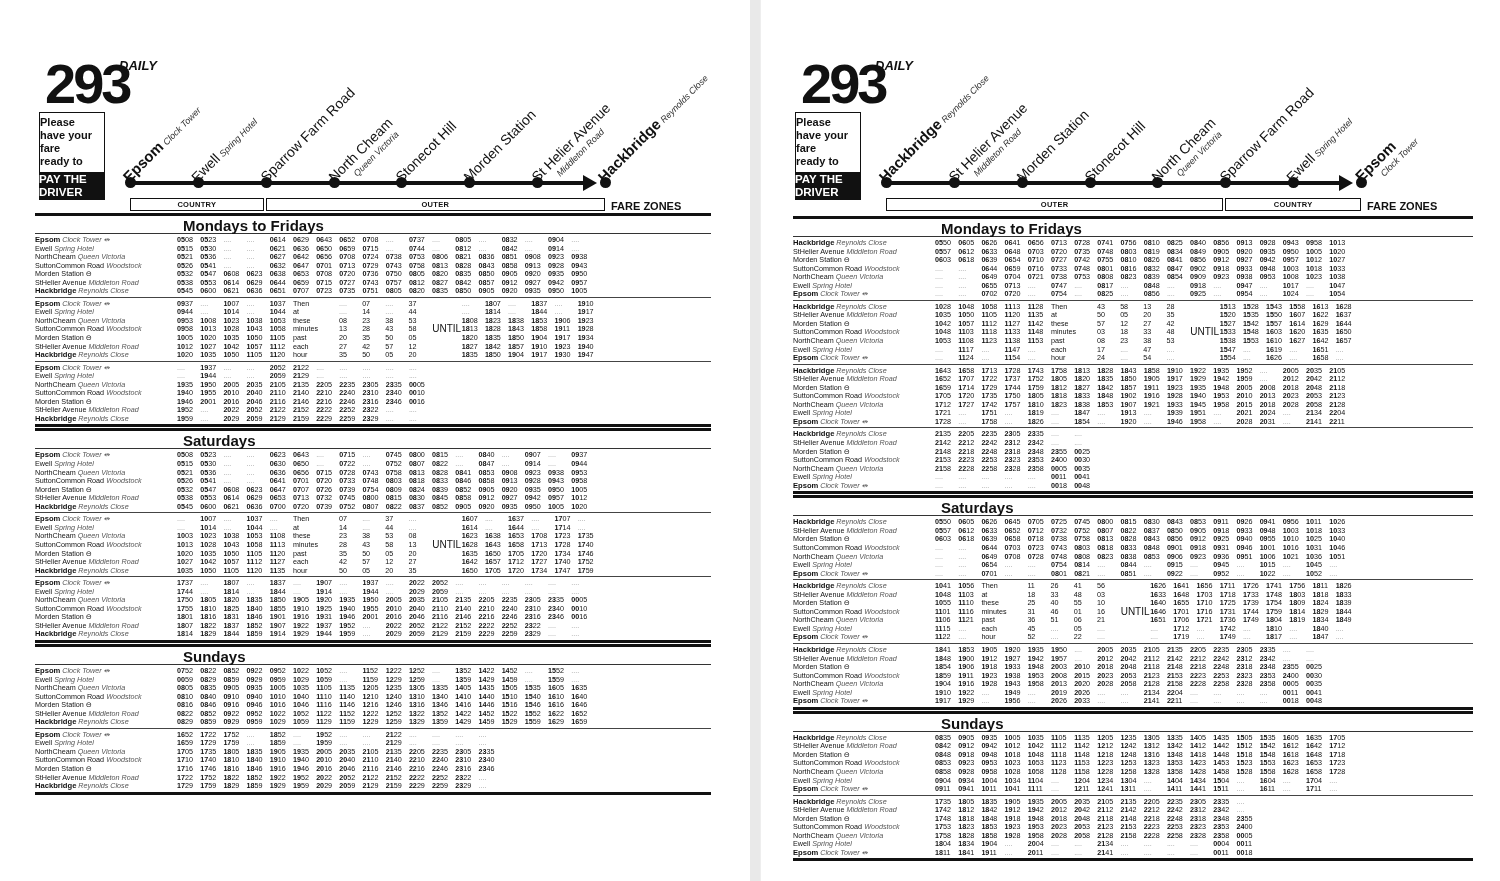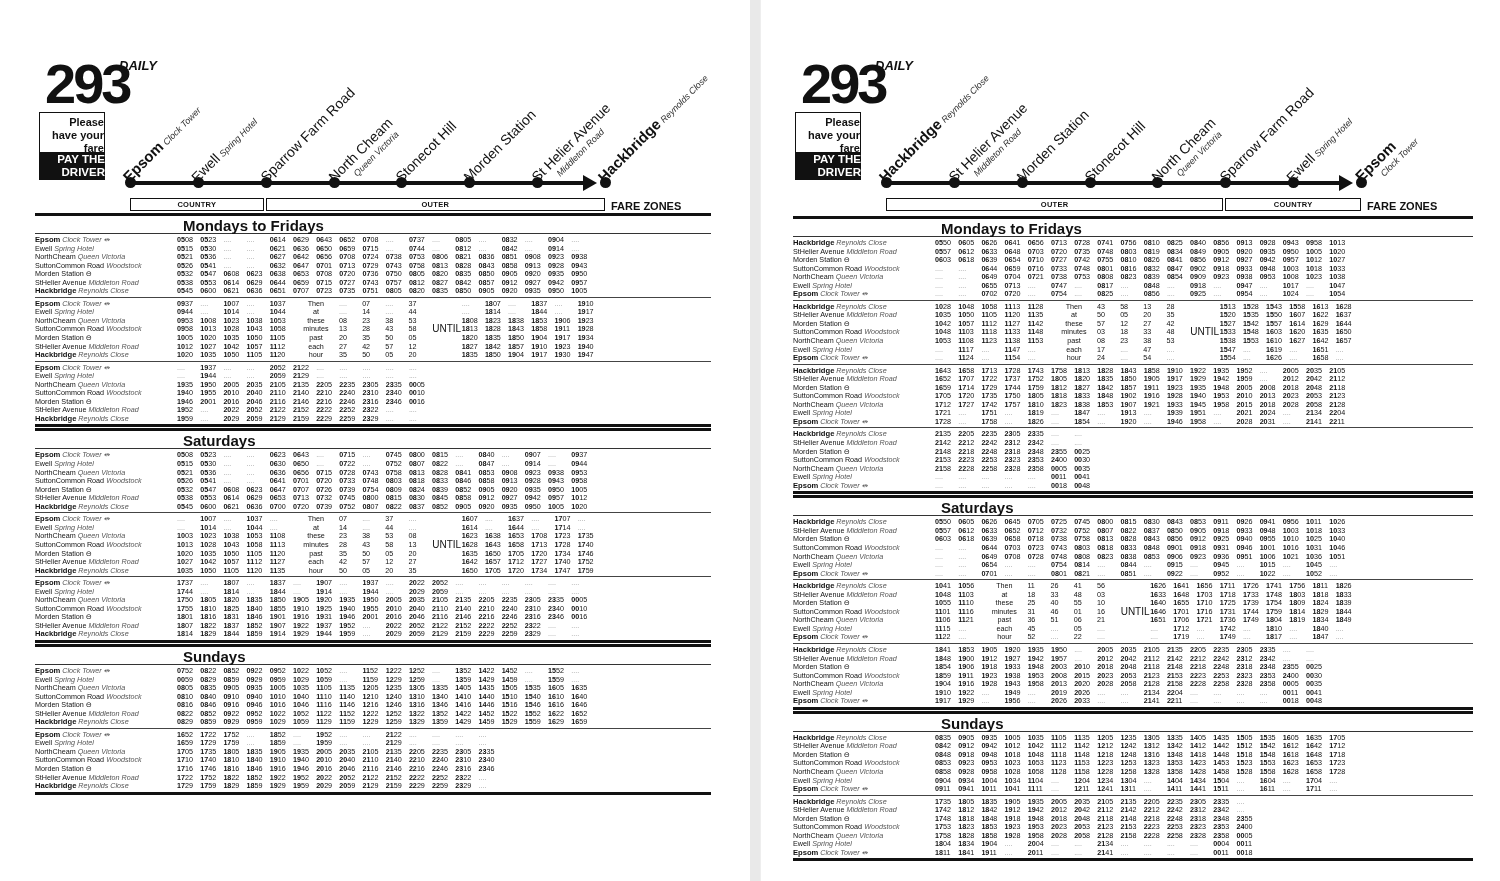--- a/index.html
+++ b/index.html
@@ -5,21 +5,21 @@
 *{box-sizing:border-box;margin:0;padding:0}
 body{width:1500px;height:881px;background:#fff;font-family:"Liberation Sans",sans-serif;color:#111;overflow:hidden;position:relative}
 .page{position:absolute;top:0;height:881px;background:#fff}
 .page.left{left:0;width:750px}
 .page.right{left:760px;width:740px;border-left:1px solid #eee}
 .gutter{position:absolute;left:750px;top:0;width:10px;height:881px;background:#e9e9e9}
 .header{position:absolute;left:35px;top:58px;width:680px;height:150px}
 .page.right .header{left:30px}
 .routeno{position:absolute;left:10px;top:0;font-size:56px;font-weight:bold;letter-spacing:-3px;line-height:52px;font-family:Liberation Sans, sans-serif}
 .daily{position:absolute;left:84px;top:0;font-size:13px;font-weight:bold;font-style:italic}
-.farebox{position:absolute;left:4px;top:54px;width:66px;height:68px;border:1.5px solid #111;text-align:right;font-size:11px;font-weight:bold;line-height:13px;padding-top:3px}
+.farebox{position:absolute;left:4px;top:54px;width:66px;height:88px;border:1.5px solid #111;text-align:left;font-size:11px;font-weight:bold;line-height:13px;padding-top:3px}
 .farebox .pay{position:absolute;left:-1px;bottom:-1px;width:66px;height:28px;background:#111;color:#fff;font-size:11.5px;line-height:13px;padding-top:1px}
 .routeline{position:absolute;left:95px;top:123px;height:4px;background:#111}
 .arrowhead{position:absolute;top:117px;width:0;height:0;border-top:8px solid transparent;border-bottom:8px solid transparent;border-left:14px solid #111}
 .stop{position:absolute;top:119px;width:11px;height:11px;border-radius:50%;background:#111;margin-left:-5px}
 .stoplabel{position:absolute;top:112px;transform-origin:0 100%;transform:rotate(-45deg);white-space:nowrap;font-size:14px;line-height:14px}
 .stoplabel b{font-size:15px}
 .stoplabel i{font-size:9px;margin-left:3px;color:#333}
 .stoplabel .sub{position:absolute;left:20px;top:14px;font-size:9px;font-style:italic;color:#333}
 .zone{position:absolute;top:140px;height:13px;border:1px solid #111;font-size:7.5px;text-align:center;line-height:11px;font-weight:bold;letter-spacing:.3px}
 .farezones{position:absolute;top:142px;font-size:11px;font-weight:bold}
@@ -30,21 +30,21 @@
 .block.first{border-top:1.2px solid #333}
 .sectionend{border-top:3px solid #111;height:3px}
 .stops{width:142px;flex:none;font-size:7.2px;line-height:8.55px}
 .stops div{white-space:nowrap;overflow:hidden}
 .stops b{font-weight:bold;font-size:7.6px}
 .stops i{color:#555;font-style:italic}
 .times{display:flex;flex:1}
 .col{width:23.2px;flex:none;font-size:7.2px;line-height:8.55px;text-align:left}
 .col div{height:8.55px;white-space:nowrap}
 .col .dots{color:#999}
-.col.wide{width:46px;text-align:center}
+.col.wide{width:46px;text-align:left}
 .col.until{width:30px;display:flex;align-items:center;justify-content:center;font-size:10px}
 .hh{font-weight:bold}
 .mm{font-weight:normal}
 </style>
 </head>
 <body>
 
 <div class="page left">
   <div class="header">
     <div class="routeno">293</div>

